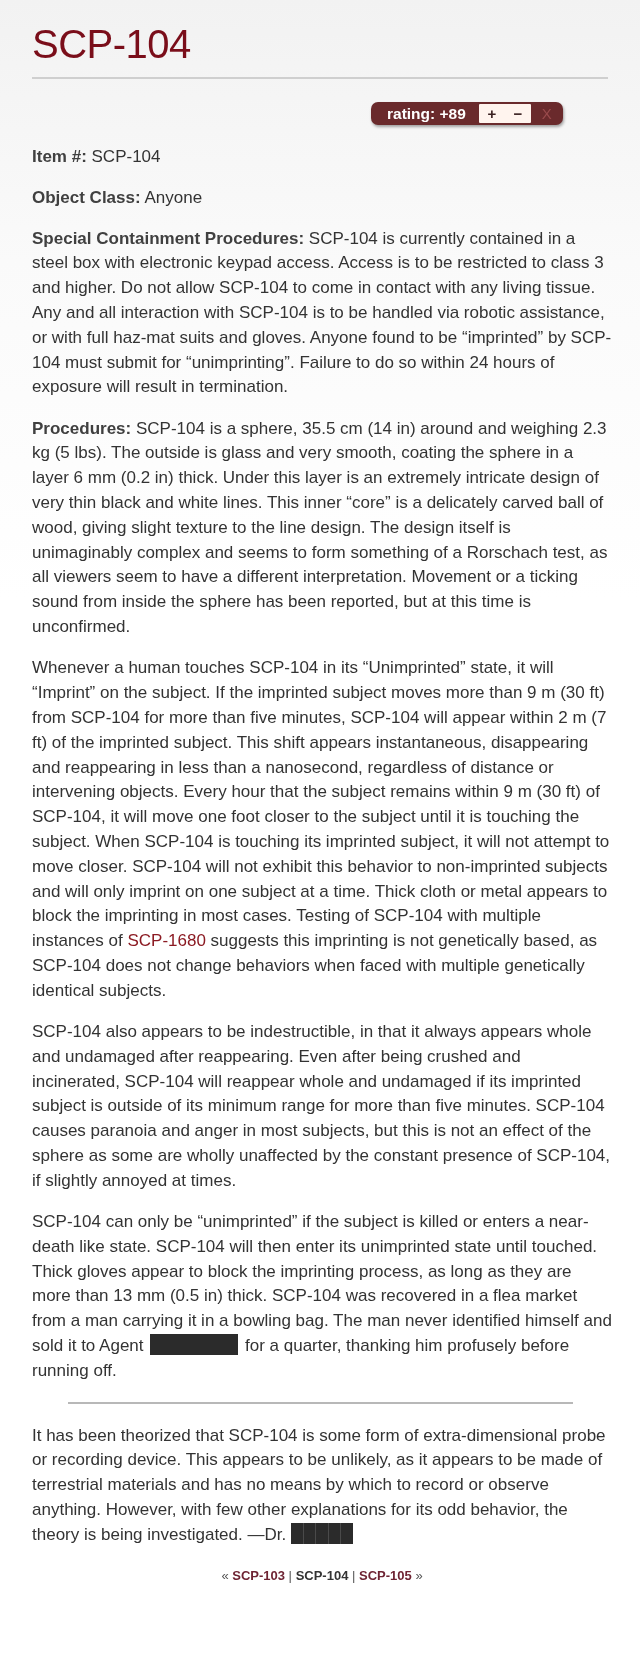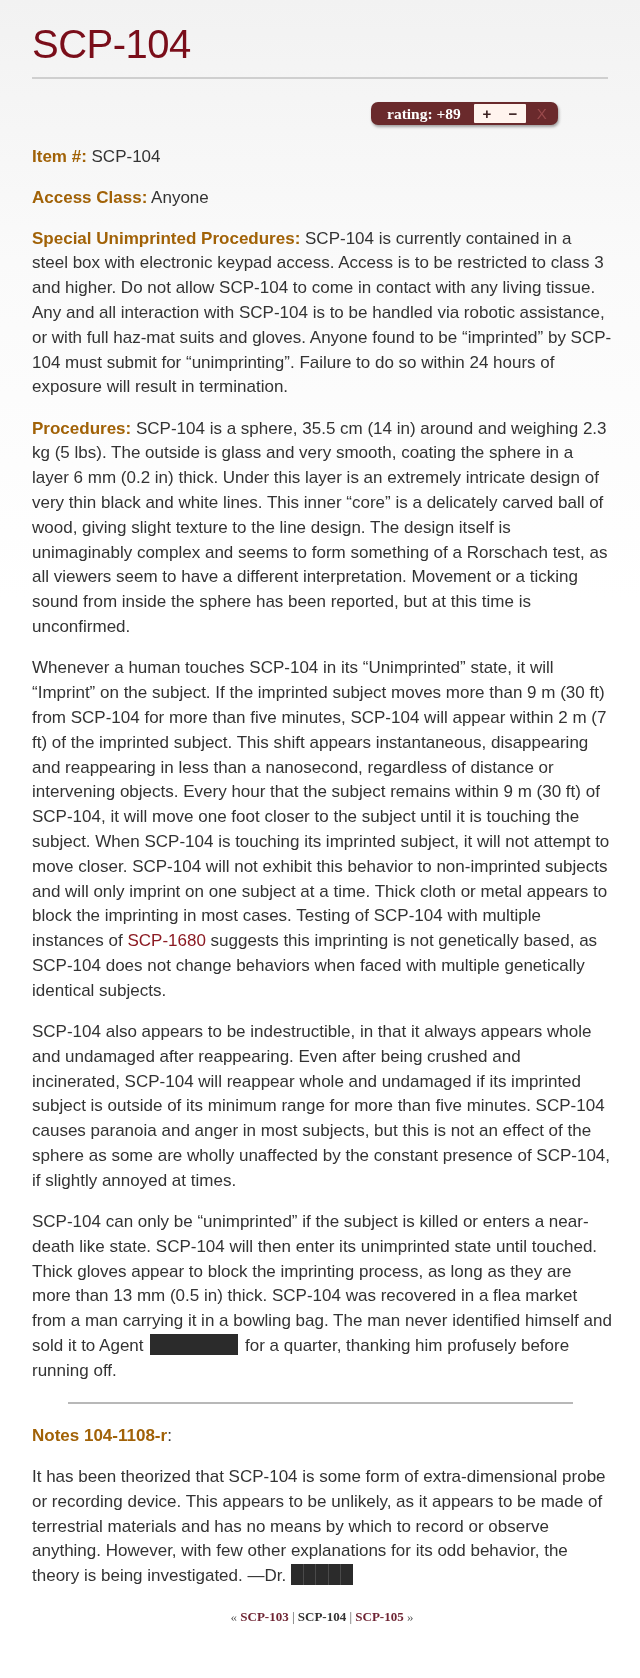--- a/index.html
+++ b/index.html
@@ -52,21 +52,20 @@
       box-shadow: 1px 2px 3px rgba(0,0,0,0.35);
       overflow: hidden;
       font-weight: bold;
       font-size: 15.5px;
     }
     .rating-label {
       color: #ffffff;
       padding: 0 13px 0 16px;
       line-height: 23px;
       white-space: nowrap;
-      font-family: Liberation Serif, serif;
     }
     .rating-controls {
       display: flex;
       background: #fff4ee;
       margin: 2px 0;
       border-radius: 1px;
     }
     .rating-btn {
       color: #3a2020;
       width: 26px;
@@ -91,21 +90,21 @@
       width: 580px;
     }
     .content p {
       margin-bottom: 16.5px;
     }
     .content p.tight {
       margin-bottom: 16px;
     }
     .content strong {
       font-weight: bold;
-      color: #a16207;
+      color: #404040;
     }
     .content a.link {
       color: #8b1a22;
       text-decoration: none;
       text-align: center;
     }
     .redacted {
       display: inline-block;
       background: #2b2b2b;
       height: 21px;
@@ -123,21 +122,20 @@
       width: 505px;
       margin: 18px 0 20px 36px;
     }
     .footer-nav {
       text-align: center;
       font-size: 13px;
       font-weight: bold;
       color: #333333;
       margin-top: 0;
       padding-bottom: 12px;
-      font-family: Liberation Serif, serif;
     }
     .footer-nav a {
       color: #6e2433;
       text-decoration: none;
     }
     .footer-nav .sep, .footer-nav .arrow { color: #555555; font-weight: normal; }
   </style>
 </head>
 <body>
 
@@ -158,43 +156,42 @@
   </div>
 
   <div class="content">
 
     <p class="tight">
       <strong>Item #:</strong>
       <span>SCP-104</span>
     </p>
 
     <p class="tight">
-      <strong>Access Class:</strong>
+      <strong>Object Class:</strong>
       <span>Anyone</span>
     </p>
 
     <p>
-      <strong>Special Unimprinted Procedures:</strong>
+      <strong>Special Containment Procedures:</strong>
       <span>SCP-104 is currently contained in a steel box with electronic keypad access. Access is to be restricted to class 3 and higher. Do not allow SCP-104 to come in contact with any living tissue. Any and all interaction with SCP-104 is to be handled via robotic assistance, or with full haz-mat suits and gloves. Anyone found to be “imprinted” by SCP-104 must submit for “unimprinting”. Failure to do so within 24 hours of exposure will result in termination.</span>
     </p>
 
     <p>
       <strong>Procedures:</strong>
       <span>SCP-104 is a sphere, 35.5 cm (14 in) around and weighing 2.3 kg (5 lbs). The outside is glass and very smooth, coating the sphere in a layer 6 mm (0.2 in) thick. Under this layer is an extremely intricate design of very thin black and white lines. This inner “core” is a delicately carved ball of wood, giving slight texture to the line design. The design itself is unimaginably complex and seems to form something of a Rorschach test, as all viewers seem to have a different interpretation. Movement or a ticking sound from inside the sphere has been reported, but at this time is unconfirmed.</span>
     </p>
 
     <p><span>Whenever a human touches SCP-104 in its “Unimprinted” state, it will “Imprint” on the subject. If the imprinted subject moves more than 9 m (30 ft) from SCP-104 for more than five minutes, SCP-104 will appear within 2 m (7 ft) of the imprinted subject. This shift appears instantaneous, disappearing and reappearing in less than a nanosecond, regardless of distance or intervening objects. Every hour that the subject remains within 9 m (30 ft) of SCP-104, it will move one foot closer to the subject until it is touching the subject. When SCP-104 is touching its imprinted subject, it will not attempt to move closer. SCP-104 will not exhibit this behavior to non-imprinted subjects and will only imprint on one subject at a time. Thick cloth or metal appears to block the imprinting in most cases. Testing of SCP-104 with multiple instances of </span><a class="link" href="#">SCP-1680</a><span> suggests this imprinting is not genetically based, as SCP-104 does not change behaviors when faced with multiple genetically identical subjects.</span></p>
 
     <p>SCP-104 also appears to be indestructible, in that it always appears whole and undamaged after reappearing. Even after being crushed and incinerated, SCP-104 will reappear whole and undamaged if its imprinted subject is outside of its minimum range for more than five minutes. SCP-104 causes paranoia and anger in most subjects, but this is not an effect of the sphere as some are wholly unaffected by the constant presence of SCP-104, if slightly annoyed at times.</p>
 
     <p><span>SCP-104 can only be “unimprinted” if the subject is killed or enters a near-death like state. SCP-104 will then enter its unimprinted state until touched. Thick gloves appear to block the imprinting process, as long as they are more than 13 mm (0.5 in) thick. SCP-104 was recovered in a flea market from a man carrying it in a bowling bag. The man never identified himself and sold it to Agent</span> <span class="redacted agent"></span> <span>for a quarter, thanking him profusely before running off.</span></p>
 
     <hr class="section-rule">
 
-    <p><strong>Notes 104-1108-r</strong><span>:</span></p>
 
     <p><span>It has been theorized that SCP-104 is some form of extra-dimensional probe or recording device. This appears to be unlikely, as it appears to be made of terrestrial materials and has no means by which to record or observe anything. However, with few other explanations for its odd behavior, the theory is being investigated. —Dr.</span> <span class="redacted dr"></span></p>
 
     <div class="footer-nav">
       <span class="arrow">«</span>
       <a href="#">SCP-103</a>
       <span class="sep">|</span>
       <span>SCP-104</span>
       <span class="sep">|</span>
       <a href="#">SCP-105</a>

